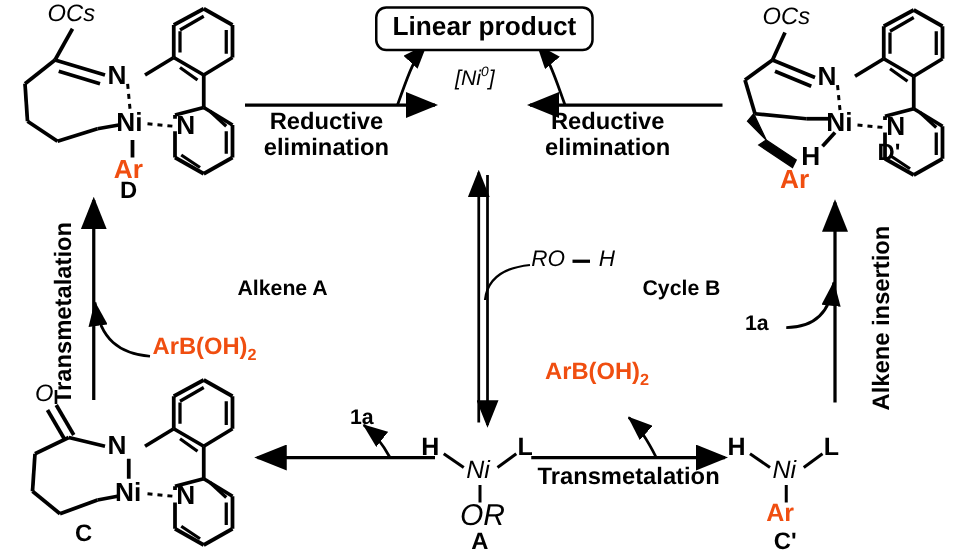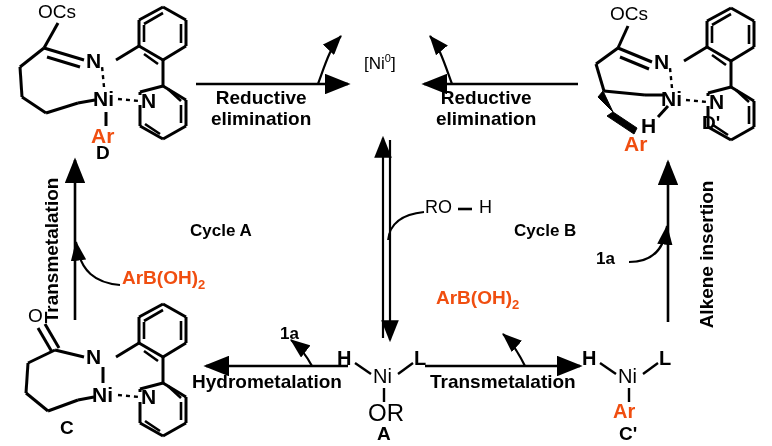--- a/index.html
+++ b/index.html
@@ -11,21 +11,21 @@
   }
   #stage{position:relative;width:772px;height:446px;}
   .abs{position:absolute;}
   .lbl{
     font-weight:bold;
     color:#000;
     white-space:nowrap;
     line-height:1.1;
     text-align:center;
   }
-  .lbl-reg{font-weight:normal;}
+  .lbl-reg{font-weight:normal;font-style:italic;}
   .orange{color:#f04e10;}
   .vert-up{
     transform-origin:50% 50%;
     transform:rotate(-90deg);
   }
   .box{
     border:2px solid #000;
     border-radius:9px;
     background:#fff;
     padding:3px 12px 5px 12px;
@@ -224,44 +224,44 @@
       <line x1="383" y1="338" x2="383" y2="138" stroke="#000" stroke-width="2.2" marker-end="url(#ah)"></line>
       <line x1="390" y1="140" x2="390" y2="340" stroke="#000" stroke-width="2.2" marker-end="url(#ah)"></line>
       <path d="M388,240 C390,222 404,214 424,212" stroke="#000" stroke-width="1.8" fill="none"></path>
     </g>
 
     <g>
       <line x1="458" y1="209" x2="472" y2="209" stroke="#000" stroke-width="2.6"></line>
     </g>
   </svg>
 
+  <div class="abs box" style="left:300px;top:5px;">Linear product</div>
 
   <div class="abs lbl lbl-reg" style="left:364px;top:52px;font-size:17px;">
     <span>[Ni</span><sup style="font-size:11px;">0</sup><span>]</span>
   </div>
 
   <div class="abs lbl" style="left:211px;top:88px;font-size:19px;">
     <div>Reductive</div>
     <div>elimination</div>
   </div>
 
   <div class="abs lbl" style="left:436px;top:88px;font-size:19px;">
     <div>Reductive</div>
     <div>elimination</div>
   </div>
 
   <div class="abs lbl vert-up" style="left:-28px;top:240px;width:160px;font-size:19px;">Transmetalation</div>
 
   <div class="abs lbl vert-up" style="left:632px;top:244px;width:150px;font-size:19px;">Alkene insertion</div>
 
-  <div class="abs lbl" style="left:192px;top:372px;font-size:19px;">Hydrometalation</div>
 
   <div class="abs lbl" style="left:430px;top:372px;font-size:19px;">Transmetalation</div>
 
-  <div class="abs lbl" style="left:190px;top:222px;font-size:17px;">Cycle A</div>
+  <div class="abs lbl" style="left:190px;top:222px;font-size:17px;">Alkene A</div>
   <div class="abs lbl" style="left:502px;top:222px;font-size:17px;margin-left:12px;">Cycle B</div>
 
   <div class="abs lbl orange" style="left:122px;top:268px;font-size:19px;">
     <span>ArB(OH)</span><sub style="font-size:13px;">2</sub>
   </div>
   <div class="abs lbl orange" style="left:436px;top:288px;font-size:19px;">
     <span>ArB(OH)</span><sub style="font-size:13px;">2</sub>
   </div>
   <div class="abs lbl" style="left:280px;top:325px;font-size:17px;">1a</div>
   <div class="abs lbl" style="left:596px;top:250px;font-size:17px;">1a</div>

